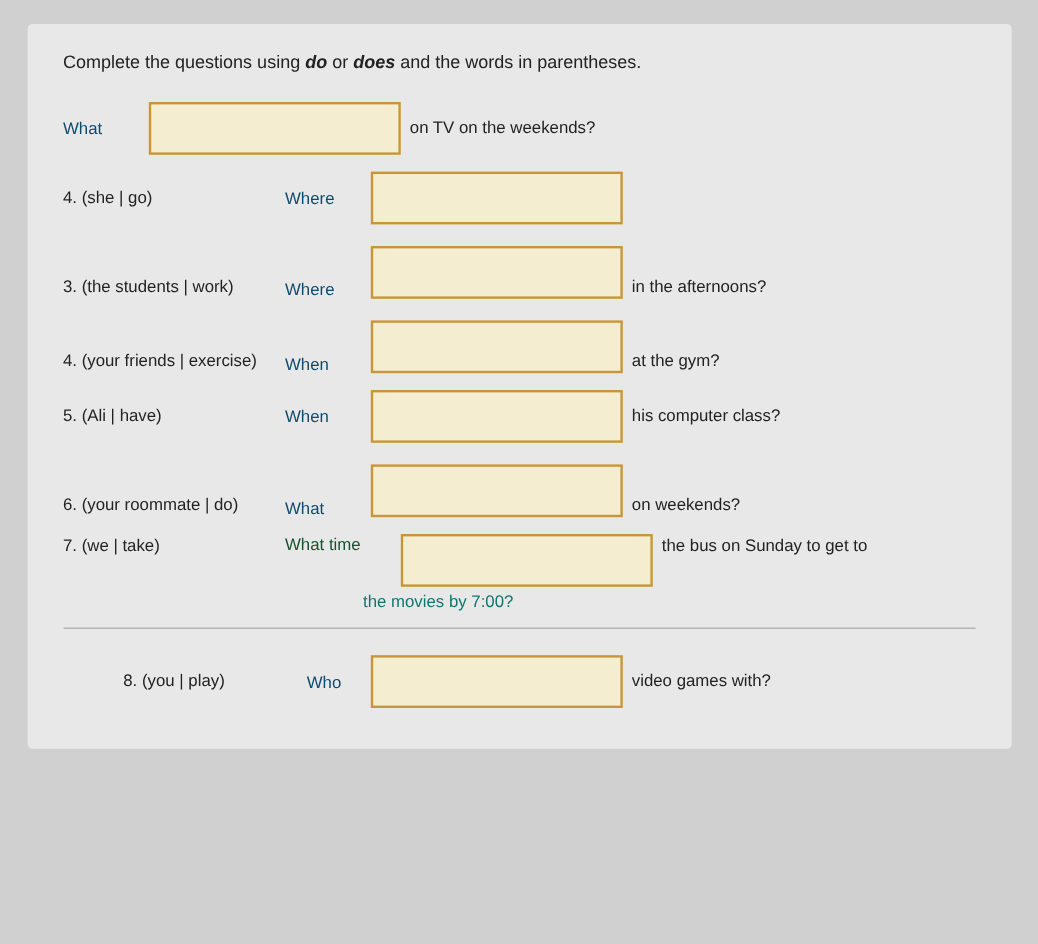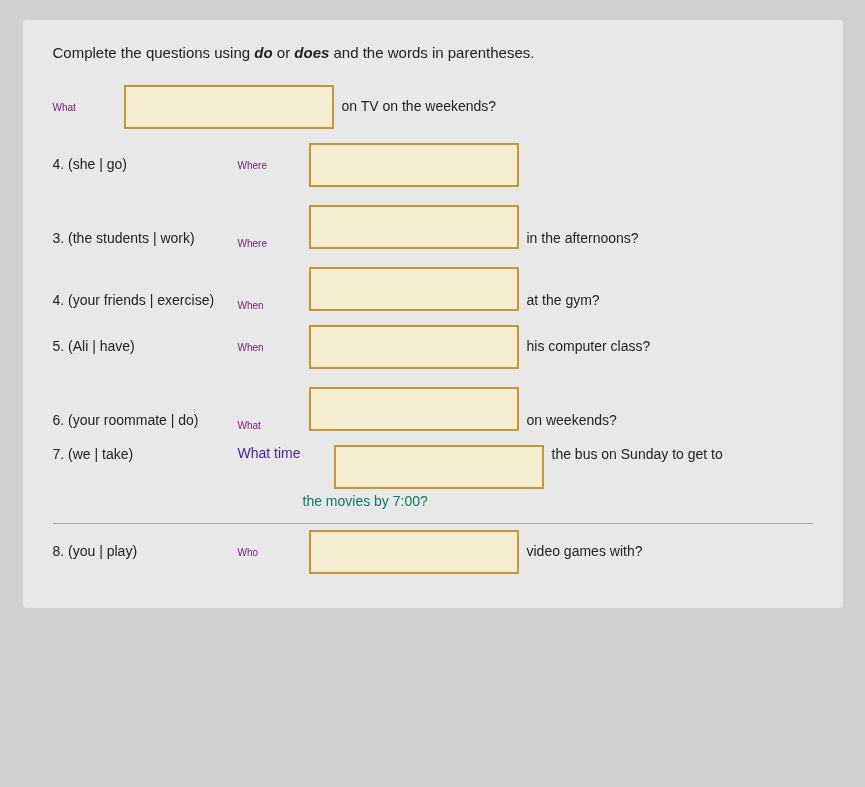--- a/index.html
+++ b/index.html
@@ -54,22 +54,22 @@
 
     .q-label {
       width: 185px;
       font-size: 14px;
       color: #222;
       flex-shrink: 0;
       line-height: 1.4;
     }
 
     .q-prefix {
-      font-size: 10px;
-      color: #701a75;
+      font-size: 14px;
+      color: #0c4a6e;
       margin-right: 6px;
       flex-shrink: 0;
       min-width: 65px;
     }
 
     .answer-box {
       background-color: #f5edcf;
       border: 2px solid #c8963a;
       width: 210px;
       height: 44px;
@@ -98,27 +98,28 @@
     .row7-bottom {
       font-size: 14px;
       color: #0f766e;
       margin-left: 250px;
       margin-top: 4px;
     }
 
     
     .row8-wrapper {
       border-top: 1px solid #aaa;
-      padding-top: 6px;
+      padding-top: 22px;
       margin-top: 12px;
+      text-align: center;
     }
 
     .q-prefix-wide {
       font-size: 14px;
-      color: #4c1d95;
+      color: #14532d;
       margin-right: 6px;
       flex-shrink: 0;
       min-width: 90px;
     }
   </style>
 </head>
 <body>
 
 <div class="card">
 

